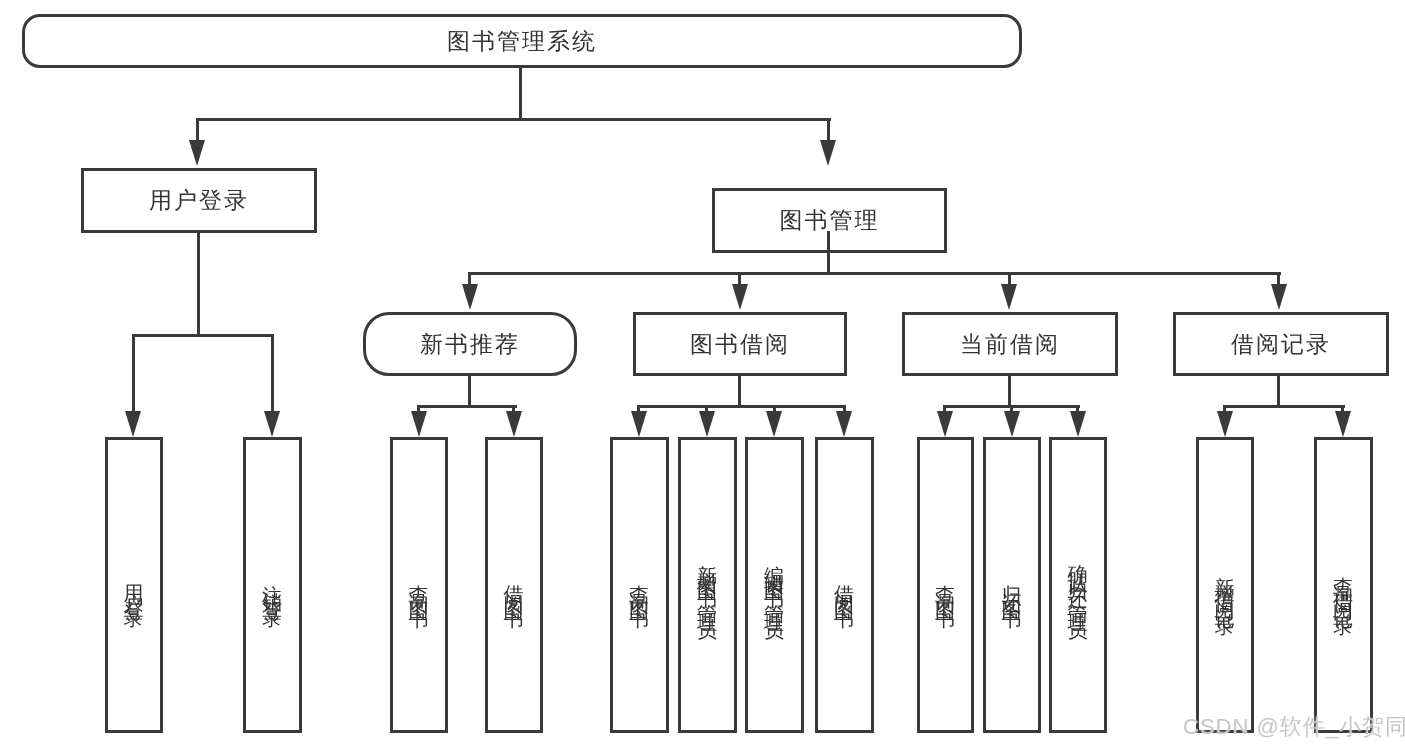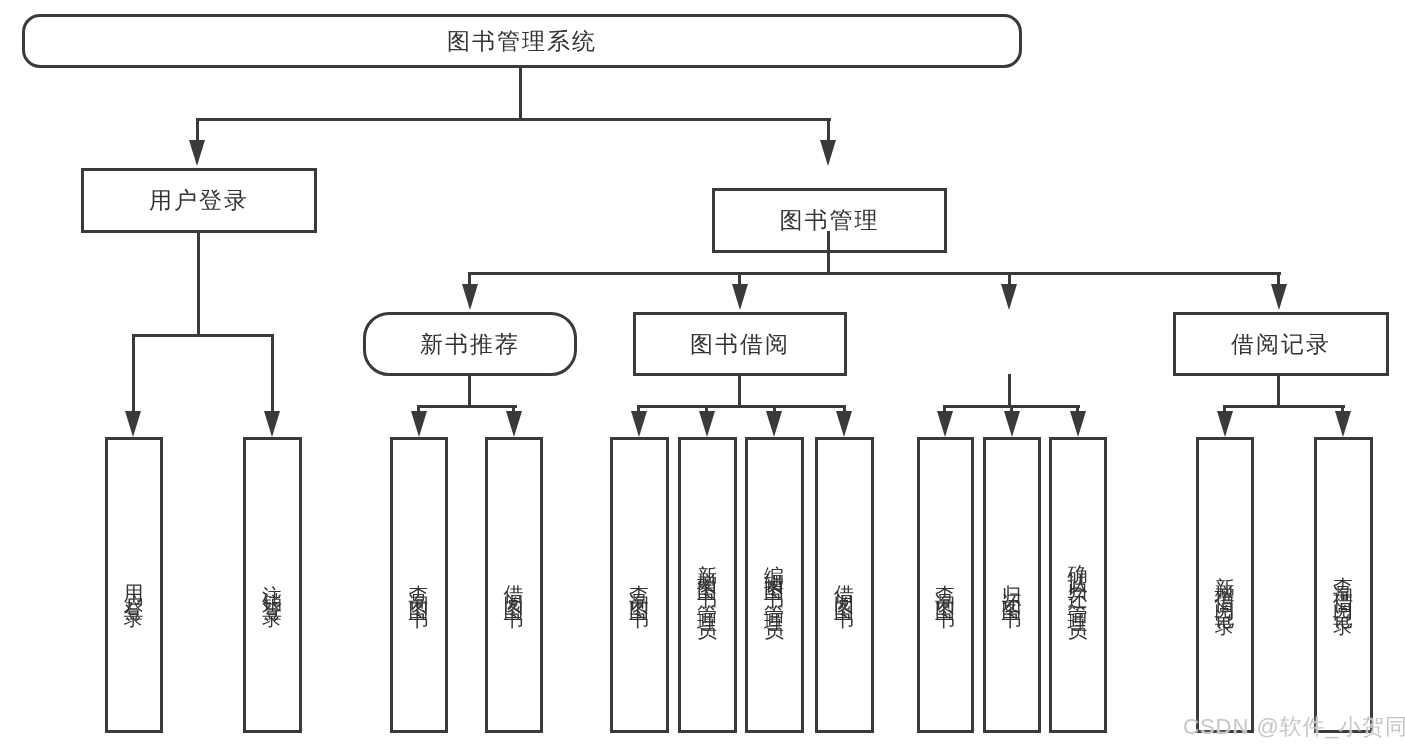--- a/index.html
+++ b/index.html
@@ -96,20 +96,23 @@
   <div class="arr" style="left:732px; top:284px;"></div>
   <div class="arr" style="left:1001px; top:284px;"></div>
   <div class="arr" style="left:1271px; top:284px;"></div>
 
   <div class="box hbox" style="left:363px; top:312px; width:214px; height:64px;border-radius:26px;">
     <span>新书推荐</span>
   </div>
   <div class="box hbox" style="left:633px; top:312px; width:214px; height:64px;">
     <span>图书借阅</span>
   </div>
+  <div class="box hbox" style="left:902px; top:312px; width:216px; height:64px;">
+    <span>当前借阅</span>
+  </div>
   <div class="box hbox" style="left:1173px; top:312px; width:216px; height:64px;">
     <span>借阅记录</span>
   </div>
 
   <div class="line" style="left:468px; top:374px; width:3px; height:34px;"></div>
   <div class="line" style="left:417px; top:405px; width:100px; height:3px;"></div>
   <div class="line" style="left:417px; top:405px; width:3px; height:10px;"></div>
   <div class="line" style="left:512px; top:405px; width:3px; height:10px;"></div>
   <div class="arr" style="left:411px; top:411px;"></div>
   <div class="arr" style="left:506px; top:411px;"></div>

